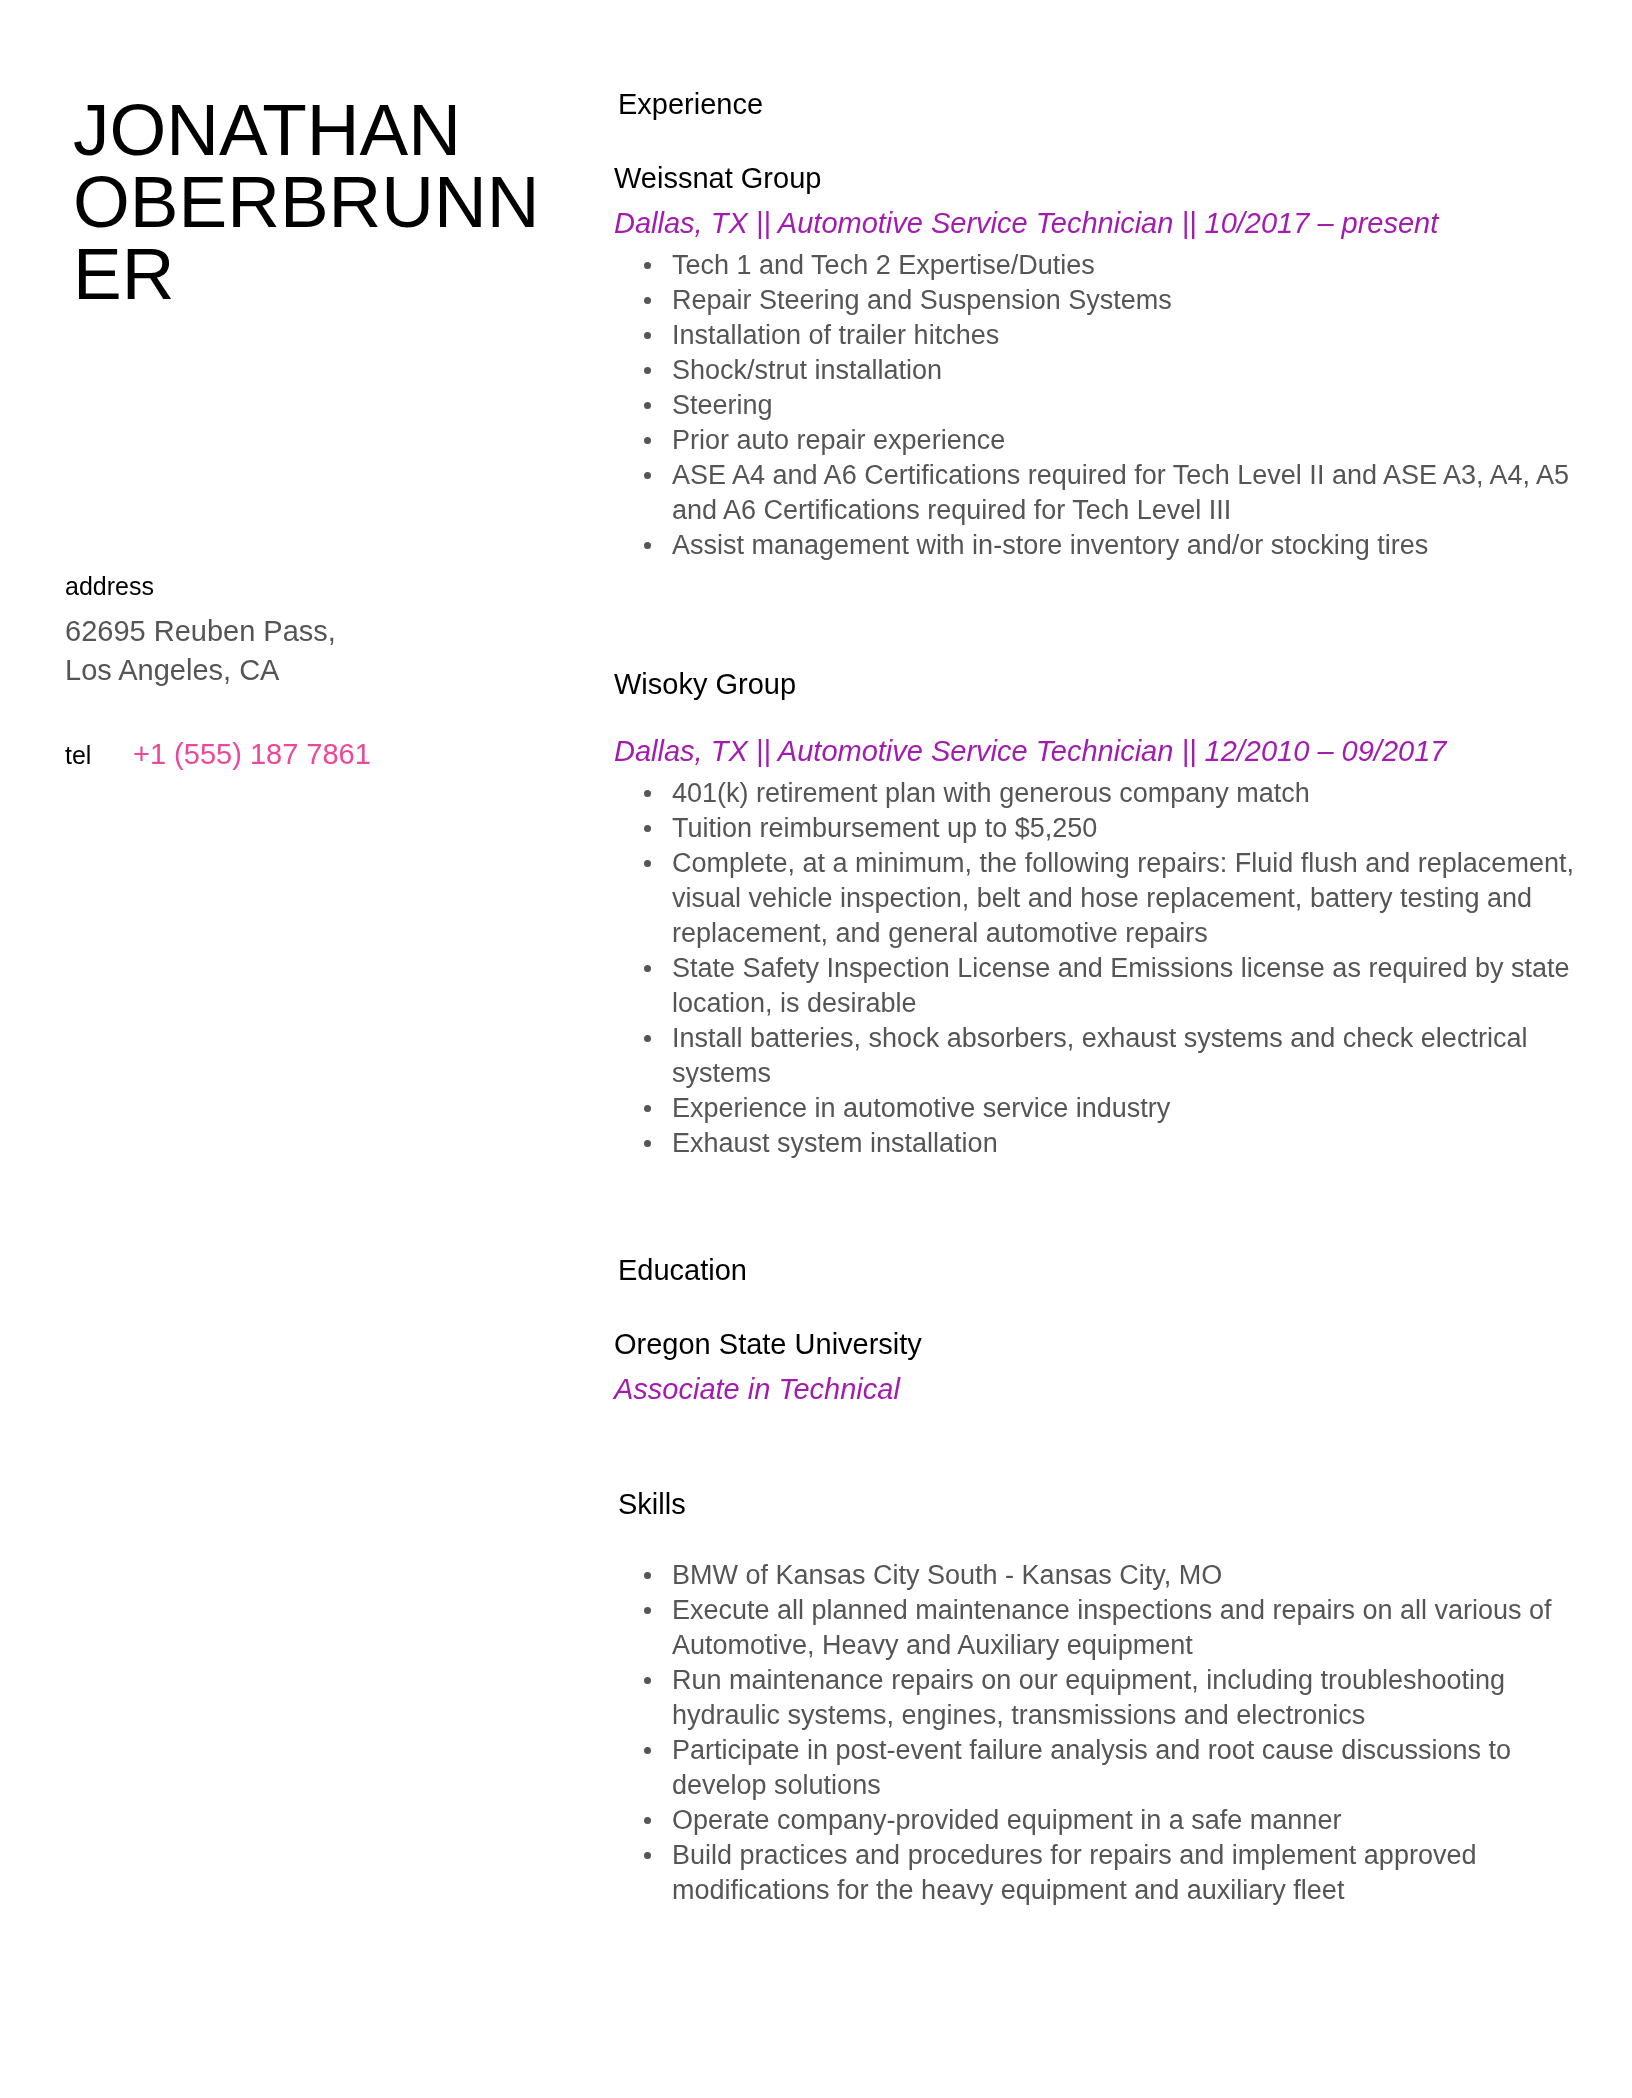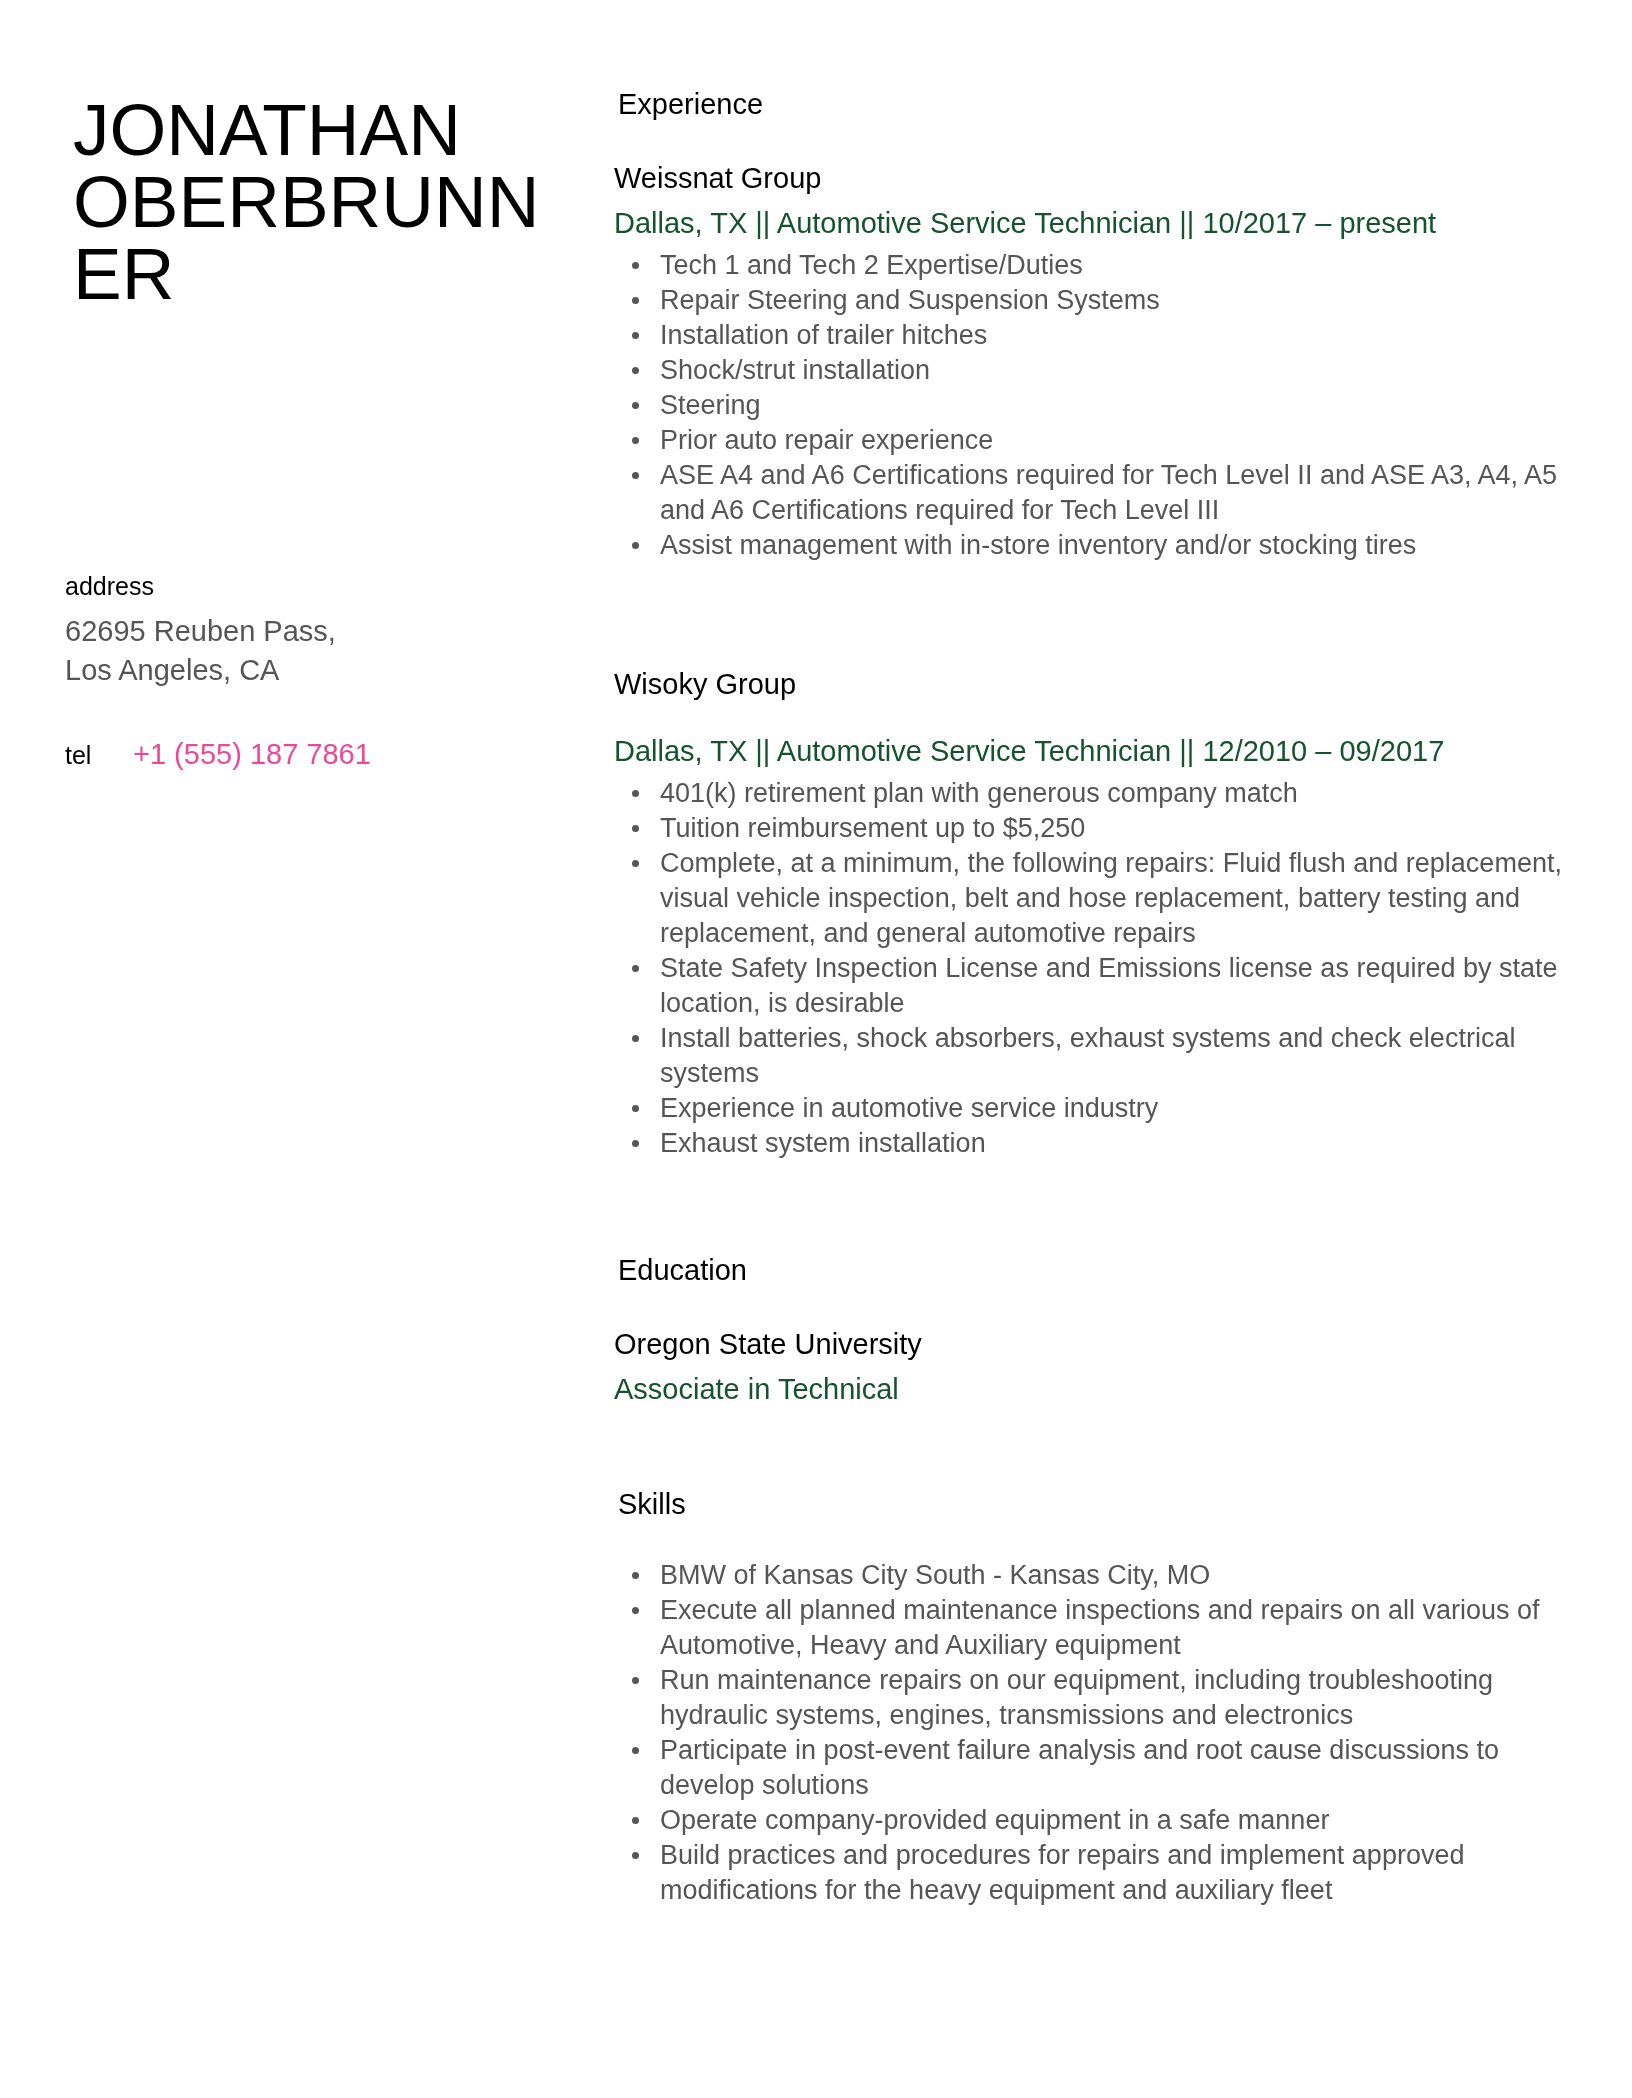--- a/index.html
+++ b/index.html
@@ -15,23 +15,23 @@
   .contact-label { font-size: 25px; color: #000; }
   .addr-label { position: absolute; left: 65px; top: 572px; }
   .addr-lines { position: absolute; left: 65px; top: 612px; font-size: 29px; line-height: 39px; color: #555; }
   .tel-row { position: absolute; left: 65px; top: 738px; display: flex; align-items: baseline; }
   .tel-label { width: 68px; }
   .tel-value { font-size: 29px; color: #ec4899; }
 
   .right { position: absolute; left: 614px; top: 0; width: 960px; }
   .section-title { position: absolute; left: 0; font-size: 29px; color: #000; margin: 4px; font-weight: 400; }
   .company { position: absolute; left: 0; font-size: 29px; color: #000; }
-  .meta { position: absolute; left: 0; font-size: 29px; color: #14532d; white-space: nowrap; }
+  .meta { position: absolute; left: 0; font-size: 29px; color: #a21caf; white-space: nowrap; font-style: italic; }
   ul.bullets {
-    position: absolute; left: 4px; margin: 0; padding: 0 0 0 42px; width: 930px;
+    position: absolute; left: 16px; margin: 0; padding: 0 0 0 42px; width: 930px;
     font-size: 27px; line-height: 35px; color: #555; list-style: none;
   }
   ul.bullets li { position: relative; }
   ul.bullets li::before {
     content: ""; position: absolute; left: -28px; top: 14px;
     width: 7px; height: 7px; border-radius: 50%; background: #555;
   }
 </style>
 </head>
 <body>

